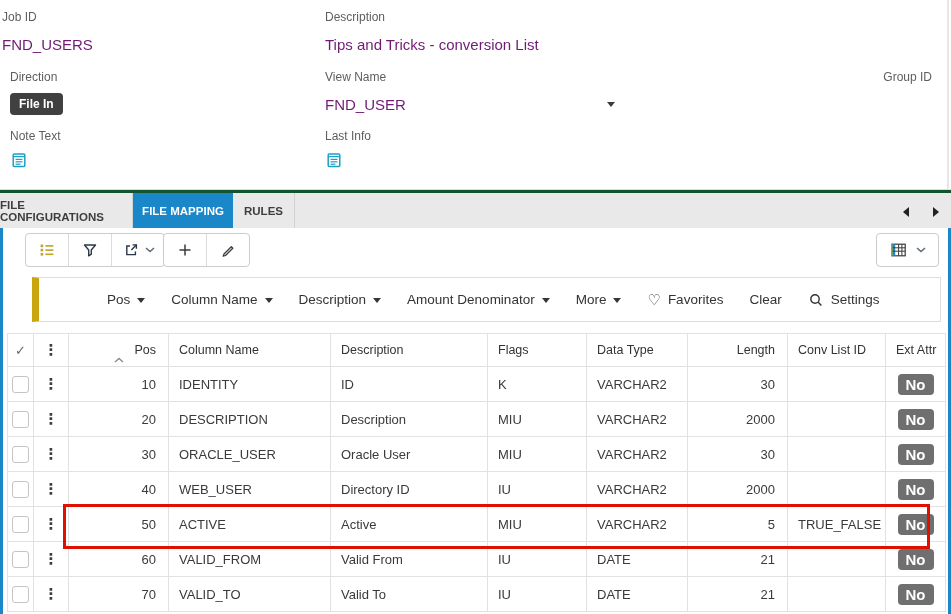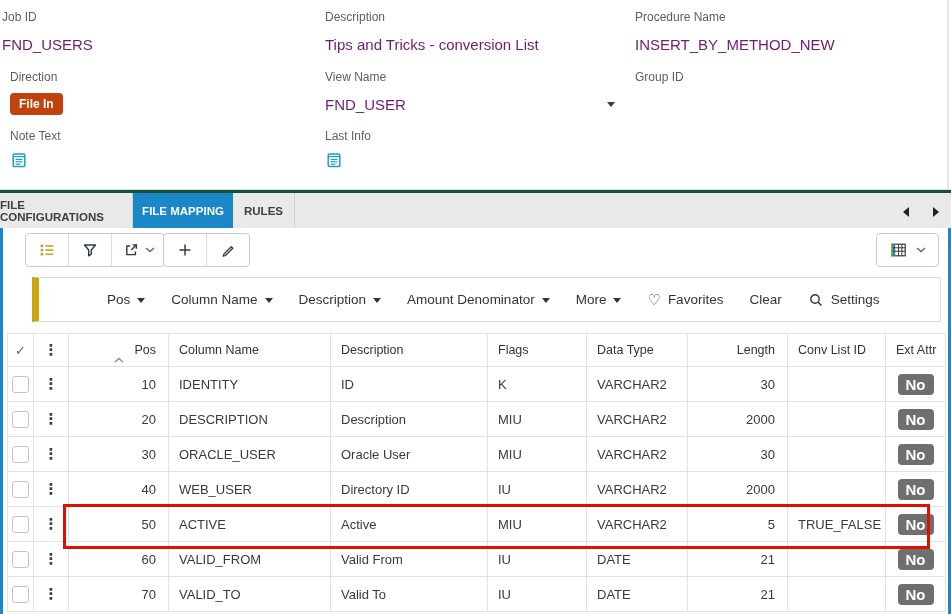--- a/index.html
+++ b/index.html
@@ -9,26 +9,26 @@
   
   .form-section{position:absolute;top:0;left:0;width:100%;height:190px;background:#fff;
     border-bottom:1px solid #dcdcdc;box-sizing:border-box;}
   .form-edge{position:absolute;right:2px;top:0;width:2px;height:189px;background:#e7e7e7;}
   .field{position:absolute;}
   .flabel{font-size:12px;color:#5e5e5e;}
   .fvalue{font-size:15px;color:#701a75;margin-top:12px;}
   .dd-field{display:flex;justify-content:space-between;align-items:center;}
   .caret-down{width:0;height:0;border-left:4.5px solid transparent;border-right:4.5px solid transparent;
     border-top:5.5px solid #3a3a3a;}
-  .badge-filein{display:inline-block;margin-top:9px;background:#c2410c;color:#fff;font-size:12px;
+  .badge-filein{display:inline-block;margin-top:9px;background:#404040;color:#fff;font-size:12px;
     font-weight:700;padding:4px 9px;border-radius:4px;}
   .note-ic{margin-top:8px;}
   #f-jobid{left:2px;top:10px;} #f-desc{left:325px;top:10px;} #f-proc{left:635px;top:10px;}
   #f-dir{left:10px;top:70px;} #f-view{left:325px;top:70px;width:290px;}
-  #f-group{left:635px;top:70px;width:297px;} #f-note{left:10px;top:129px;} #f-last{left:325px;top:129px;}
+  #f-group{left:635px;top:70px;width:297px;text-align:right;} #f-note{left:10px;top:129px;} #f-last{left:325px;top:129px;}
 
   
   .tab-strip{position:absolute;top:190px;left:0;width:100%;height:38px;background:#e9e9e9;
     border-top:3px solid #14532d;box-sizing:border-box;display:flex;}
   .tab{display:flex;align-items:center;justify-content:center;font-size:11.5px;font-weight:600;
     color:#3e3e3e;border-right:1px solid #d2d2d2;box-sizing:border-box;cursor:default;}
   .t0{width:133px;} .t1{width:100px;} .t2{width:62px;}
   .tab.active{background:#1987c8;color:#fff;font-weight:700;border-right:none;}
   .tab-arrows{position:absolute;right:12px;top:0;height:38px;display:flex;align-items:center;gap:24px;}
   .arr-left{width:0;height:0;border-top:5px solid transparent;border-bottom:5px solid transparent;
@@ -90,24 +90,20 @@
     <div class="field" id="f-jobid">
       <div class="flabel">Job ID</div>
       <div class="fvalue">FND_USERS</div>
     </div>
 
     <div class="field" id="f-desc">
       <div class="flabel">Description</div>
       <div class="fvalue">Tips and Tricks - conversion List</div>
     </div>
 
-    <div class="field" id="f-proc">
-      <div class="flabel">Procedure Name</div>
-      <div class="fvalue">INSERT_BY_METHOD_NEW</div>
-    </div>
 
     <div class="field" id="f-dir">
       <div class="flabel">Direction</div>
       <span class="badge-filein">File In</span>
     </div>
 
     <div class="field" id="f-view">
       <div class="flabel">View Name</div>
       <div class="fvalue dd-field">
         <span>FND_USER</span>

